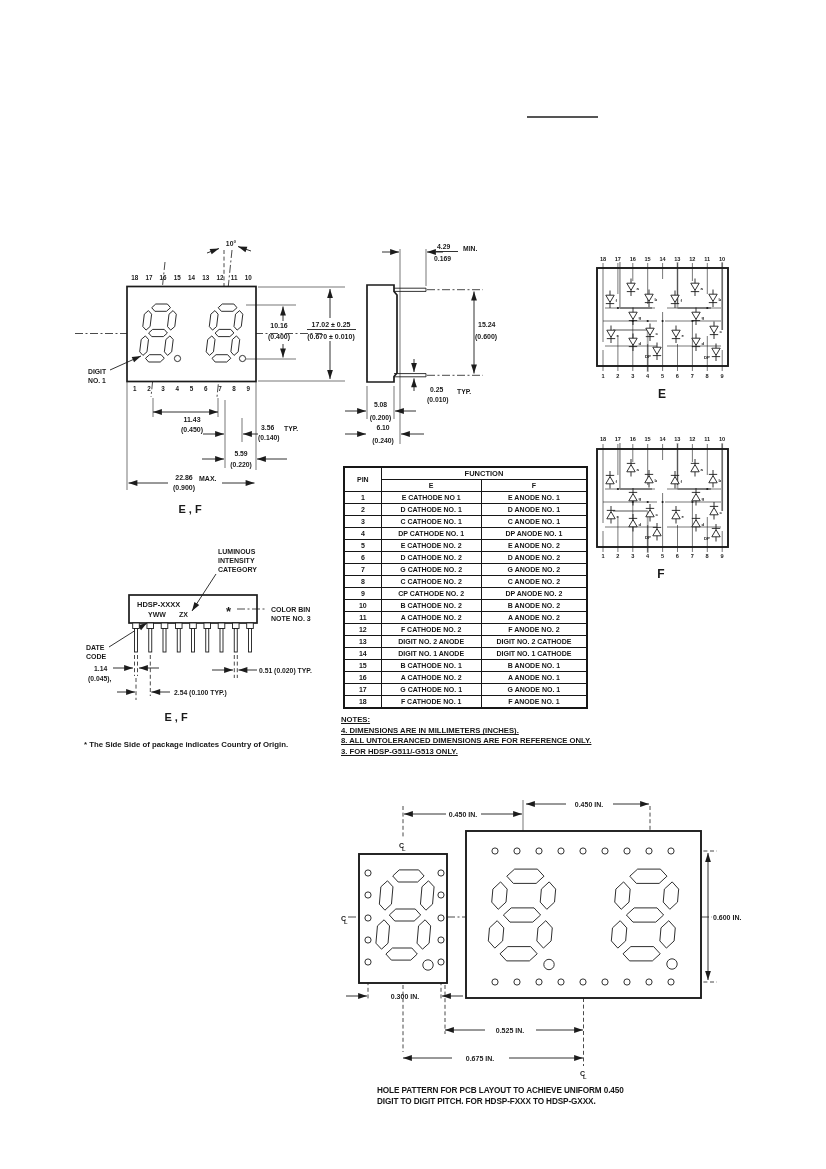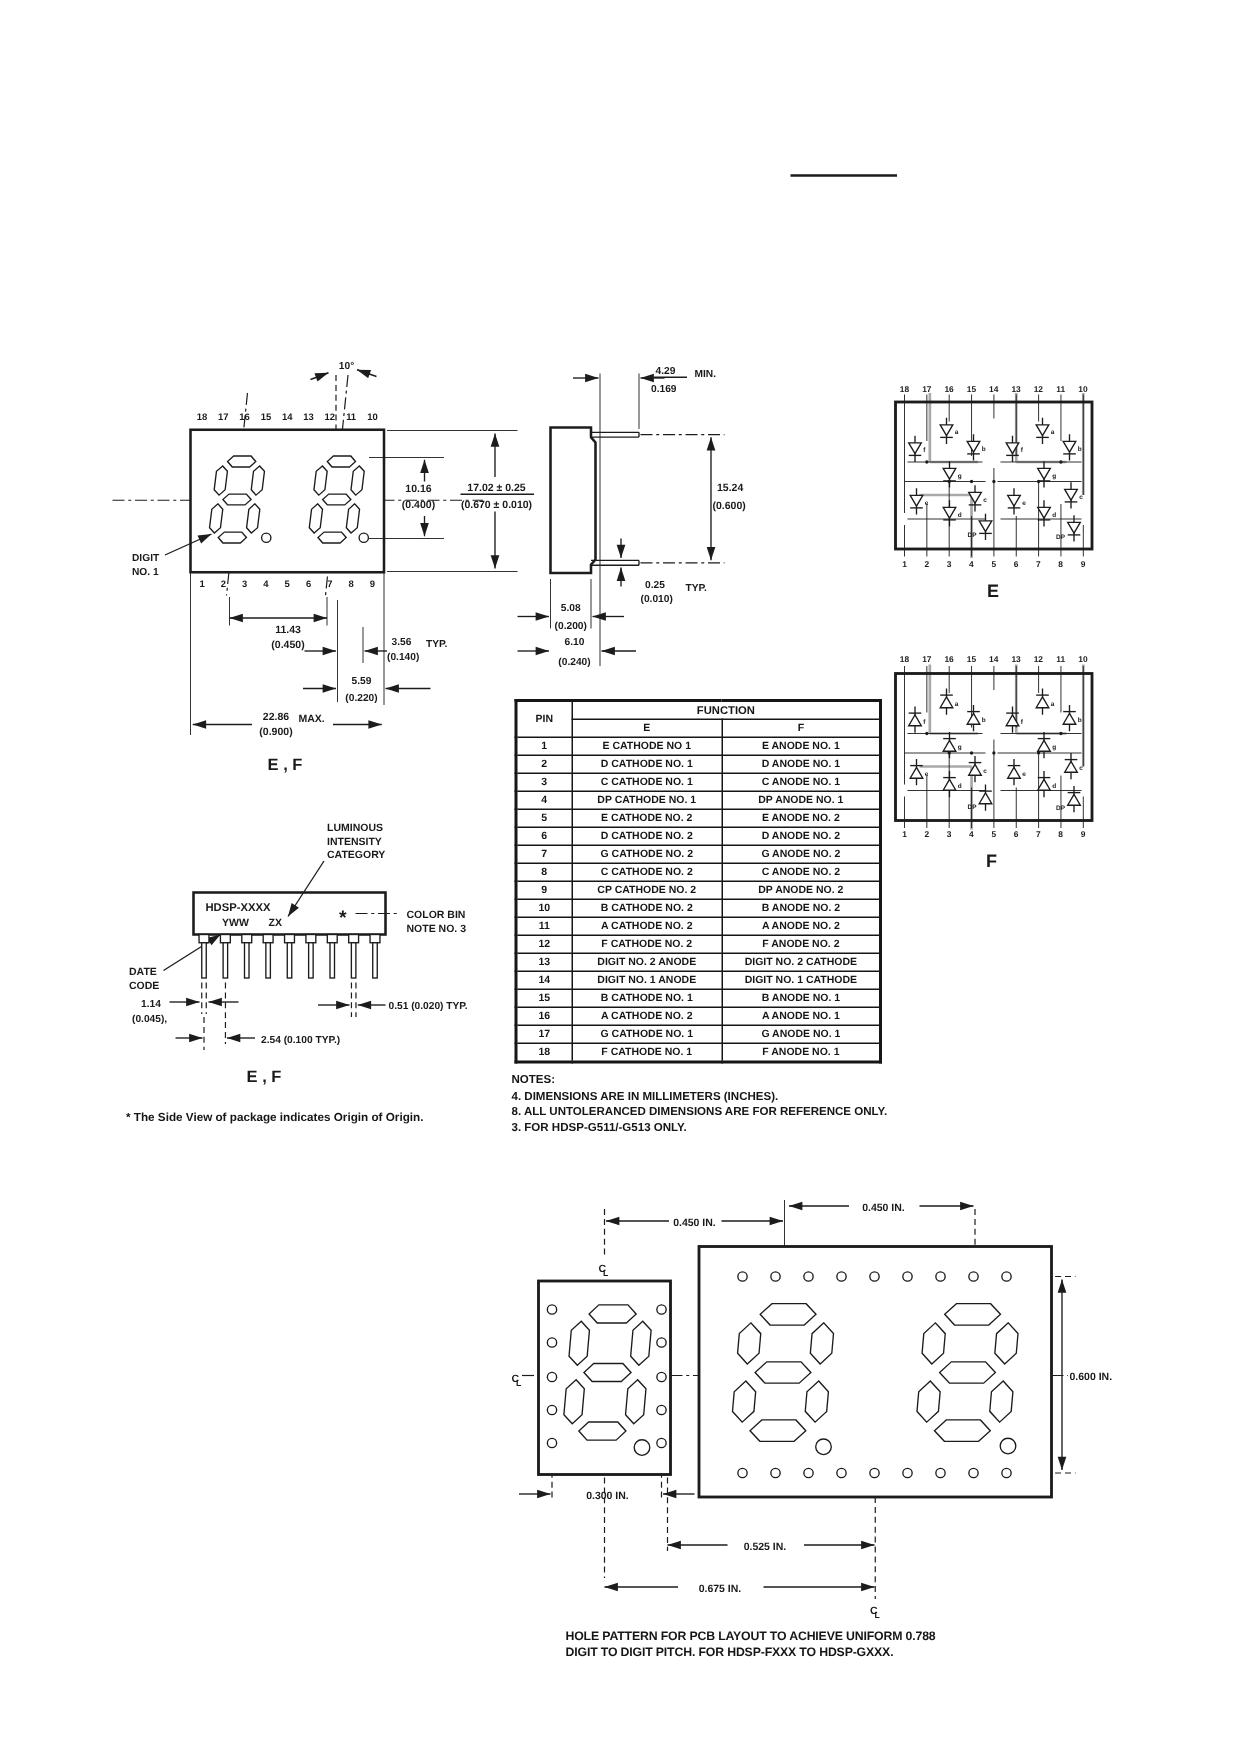--- a/index.html
+++ b/index.html
@@ -20,21 +20,21 @@
   .dio path{fill:#fff !important;stroke-width:.9px;}
   .gray{stroke:#a9a9a9 !important;stroke-width:1.8px !important;}
   .dot{fill:#1c1c1c !important;stroke:none !important;}
 
   .func-table{position:absolute;left:343px;top:466px;}
   .func-table table{border-collapse:collapse;border:2px solid #161616;}
   .func-table th,.func-table td{
     border:1px solid #161616;font:bold 7px "Liberation Sans",sans-serif;
     text-align:center;vertical-align:middle;padding:0 12px;height:11px;color:#161616;
   }
-  .notes{position:absolute;left:341px;top:715px;font:bold 7.7px "Liberation Sans",sans-serif;line-height:10.2px;}
+  .notes{position:absolute;left:341px;top:715px;font:bold 7.7px "Liberation Sans",sans-serif;line-height:10.2px;text-decoration:underline;}
   .notes .nt{margin-bottom:1px;}
   .footnote{position:absolute;left:84px;top:740px;width:260px;font:bold 7.8px "Liberation Sans",sans-serif;}
   .caption{position:absolute;left:377px;top:1086px;width:290px;font:bold 8.2px "Liberation Sans",sans-serif;line-height:10.6px;letter-spacing:-0.1px;}
 </style>
 </head>
 <body>
 
 <svg id="art" width="826" height="1169" viewBox="0 0 826 1169">
   <defs>
     <marker id="ah" viewBox="0 0 10 8" markerWidth="10" markerHeight="8" refX="9.4" refY="4" orient="auto-start-reverse" markerUnits="userSpaceOnUse">
@@ -818,18 +818,18 @@
   </table>
 </div>
 
 <div class="notes">
   <div class="nt">NOTES:</div>
   <div>4. DIMENSIONS ARE IN MILLIMETERS (INCHES).</div>
   <div>8. ALL UNTOLERANCED DIMENSIONS ARE FOR REFERENCE ONLY.</div>
   <div>3. FOR HDSP-G511/-G513 ONLY.</div>
 </div>
 
-<div class="footnote">* The Side View of package indicates Origin of Origin.</div>
+<div class="footnote">* The Side Side of package indicates Country of Origin.</div>
 
 <div class="caption">
-  <div>HOLE PATTERN FOR PCB LAYOUT TO ACHIEVE UNIFORM 0.788</div>
+  <div>HOLE PATTERN FOR PCB LAYOUT TO ACHIEVE UNIFORM 0.450</div>
   <div>DIGIT TO DIGIT PITCH. FOR HDSP-FXXX TO HDSP-GXXX.</div>
 </div>
 
 </body></html>

